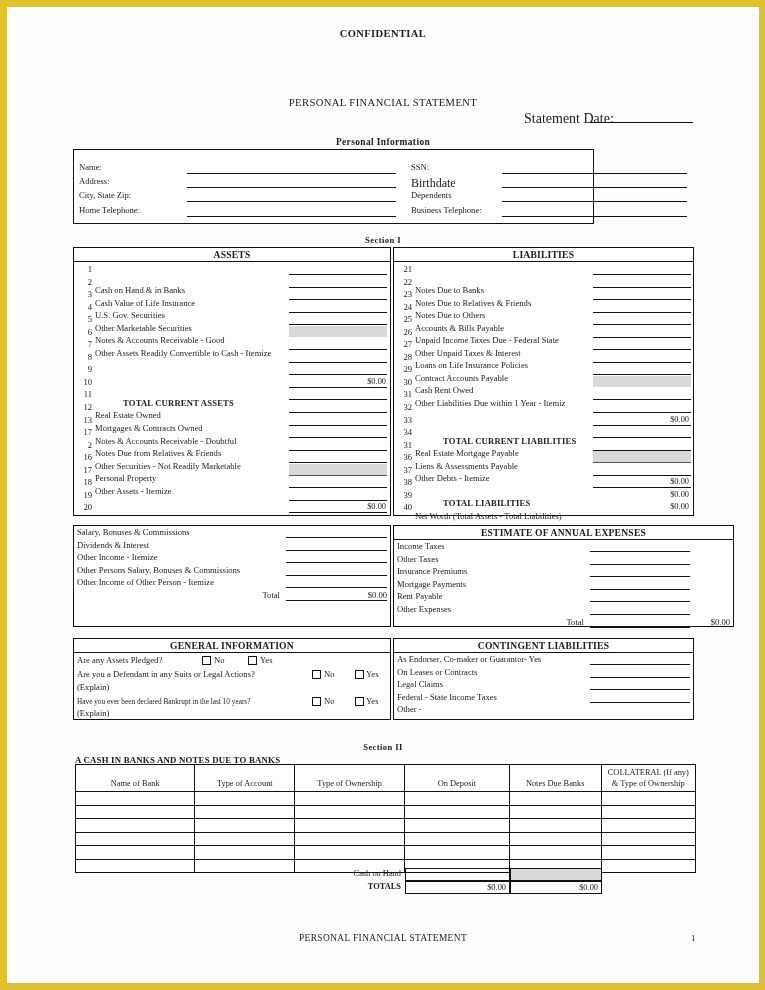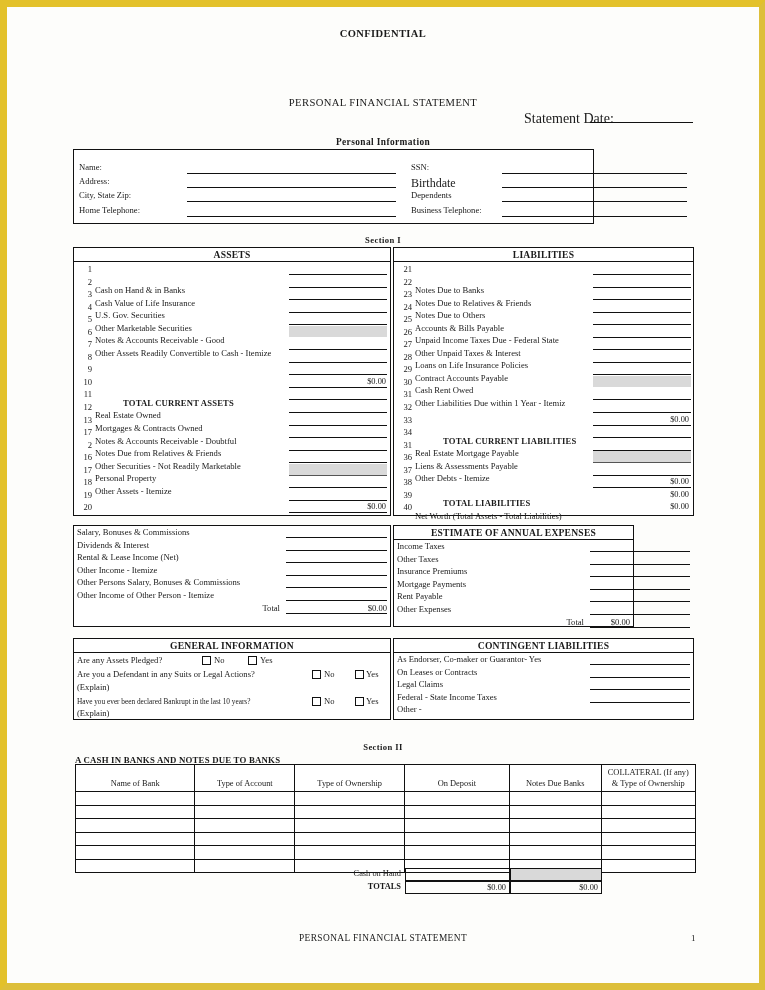--- a/index.html
+++ b/index.html
@@ -414,44 +414,40 @@
       <div id="income-list" style="position:relative;">
           <div class="irow">
             <span class="ilbl">Salary, Bonuses &amp; Commissions</span>
             <span class="ifld" style="left: 212px; width: 101px; top: 0px;"></span>
           </div>
           <div class="irow">
             <span class="ilbl">Dividends &amp; Interest</span>
             <span class="ifld" style="left: 212px; width: 101px; top: 0px;"></span>
           </div>
           <div class="irow">
-            <span class="ilbl">Rental &amp; Lease Income (Net)</span>
-            <span class="ifld" style="left: 212px; width: 101px; top: 0px;"></span>
-          </div>
-          <div class="irow">
             <span class="ilbl">Other Income - Itemize</span>
             <span class="ifld" style="left: 212px; width: 101px; top: 0px;"></span>
           </div>
           <div class="irow">
             <span class="ilbl">Other Persons Salary, Bonuses &amp; Commissions</span>
             <span class="ifld" style="left: 212px; width: 101px; top: 0px;"></span>
           </div>
           <div class="irow">
             <span class="ilbl">Other Income of Other Person - Itemize</span>
             <span class="ifld" style="left: 212px; width: 101px; top: 0px;"></span>
           </div>
           <div class="irow" style="height: 12.6px;">
             <span class="itot" style="left: 146px; text-align: right; width: 60px;">Total</span>
             <span class="itot" style="right: 3px; text-align: right;">$0.00</span>
             <span style="position: absolute; left: 212px; width: 101px; top: 0px; height: 11px; border-bottom: 1.2px solid rgb(17, 17, 17);"></span>
           </div>
         </div>
     </div>
 
-    <div class="panel" style="left:386px; top:518px; width:241px; height:102px;">
+    <div class="panel" style="left:386px; top:518px; width:341px; height:102px;">
       <div class="panel-title">ESTIMATE OF ANNUAL EXPENSES</div>
       <div id="expense-list" style="position:relative;">
           <div class="irow">
             <span class="ilbl">Income Taxes</span>
             <span class="ifld" style="left: 196px; width: 100px; top: 0px;"></span>
           </div>
           <div class="irow">
             <span class="ilbl">Other Taxes</span>
             <span class="ifld" style="left: 196px; width: 100px; top: 0px;"></span>
           </div>

